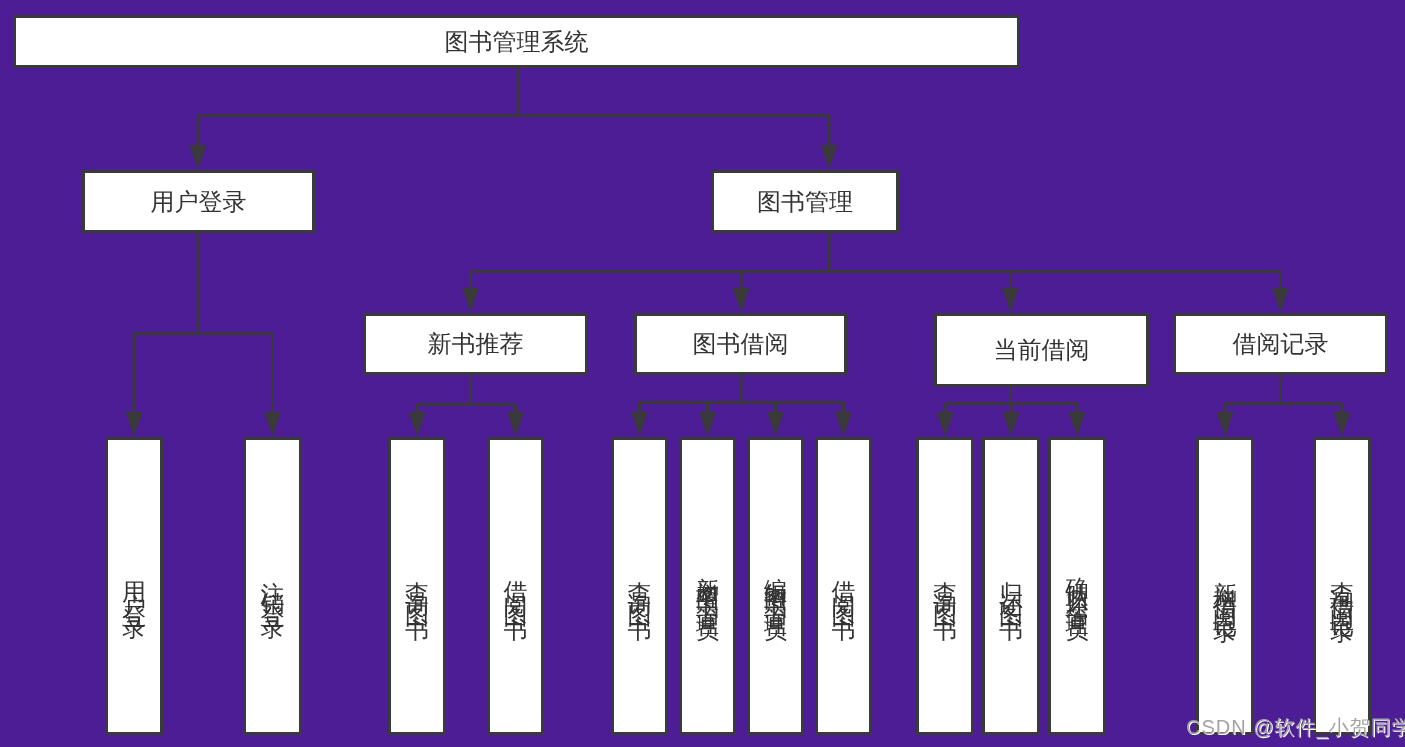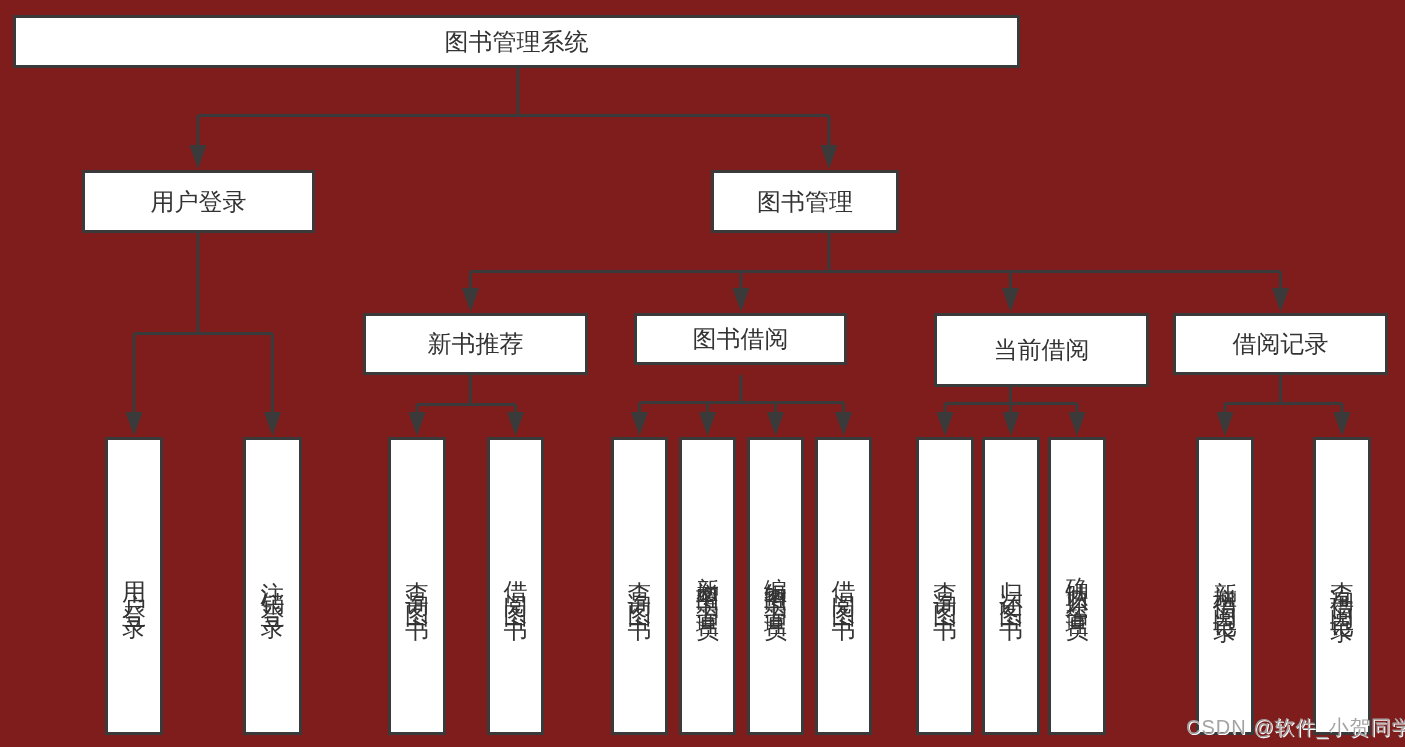--- a/index.html
+++ b/index.html
@@ -1,20 +1,20 @@
 <!DOCTYPE html>
 <html><head>
 <meta charset="utf-8">
 <style>
   html, body { margin: 0; padding: 0; background: #ffffff; }
   .canvas {
     position: relative;
     width: 1405px;
     height: 747px;
-    background: #7f1d1d;
+    background: #4c1d95;
     font-family: "Liberation Sans", sans-serif;
     overflow: hidden;
   }
   .connectors {
     position: absolute;
     left: 0; top: 0;
     pointer-events: none;
   }
   .node {
     position: absolute;
@@ -101,21 +101,21 @@
   <div class="node" style="left:82px;top:170px;width:233px;height:63px">
     <span>用户登录</span>
   </div>
   <div class="node" style="left:711px;top:170px;width:188px;height:63px">
     <span>图书管理</span>
   </div>
 
   <div class="node" style="left:363px;top:313px;width:225px;height:62px">
     <span>新书推荐</span>
   </div>
-  <div class="node" style="left:634px;top:313px;width:213px;height:52px">
+  <div class="node" style="left:634px;top:313px;width:213px;height:62px">
     <span>图书借阅</span>
   </div>
   <div class="node" style="left:934px;top:313px;width:215px;height:74px">
     <span>当前借阅</span>
   </div>
   <div class="node" style="left:1173px;top:313px;width:215px;height:62px">
     <span>借阅记录</span>
   </div>
 
   <div class="node" style="left:105px;top:437px;width:58px;height:298px">

